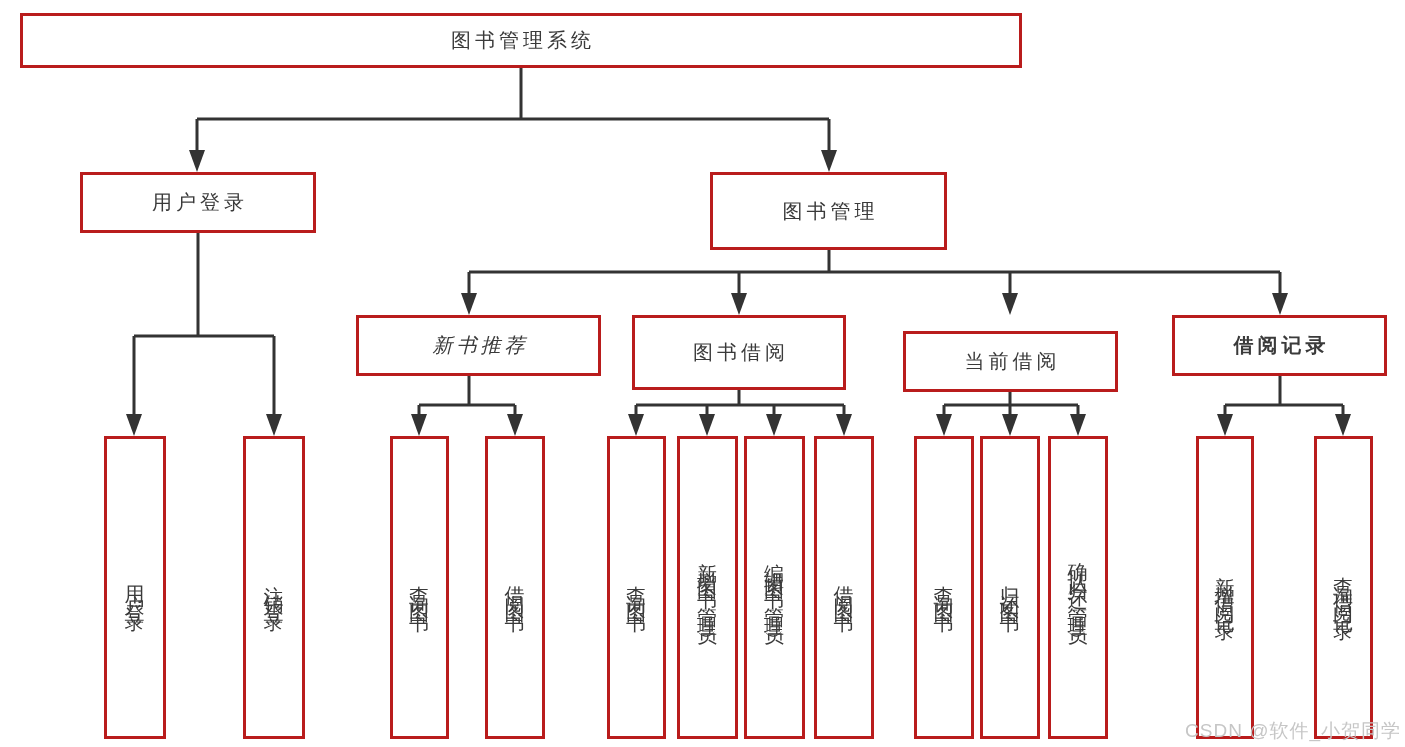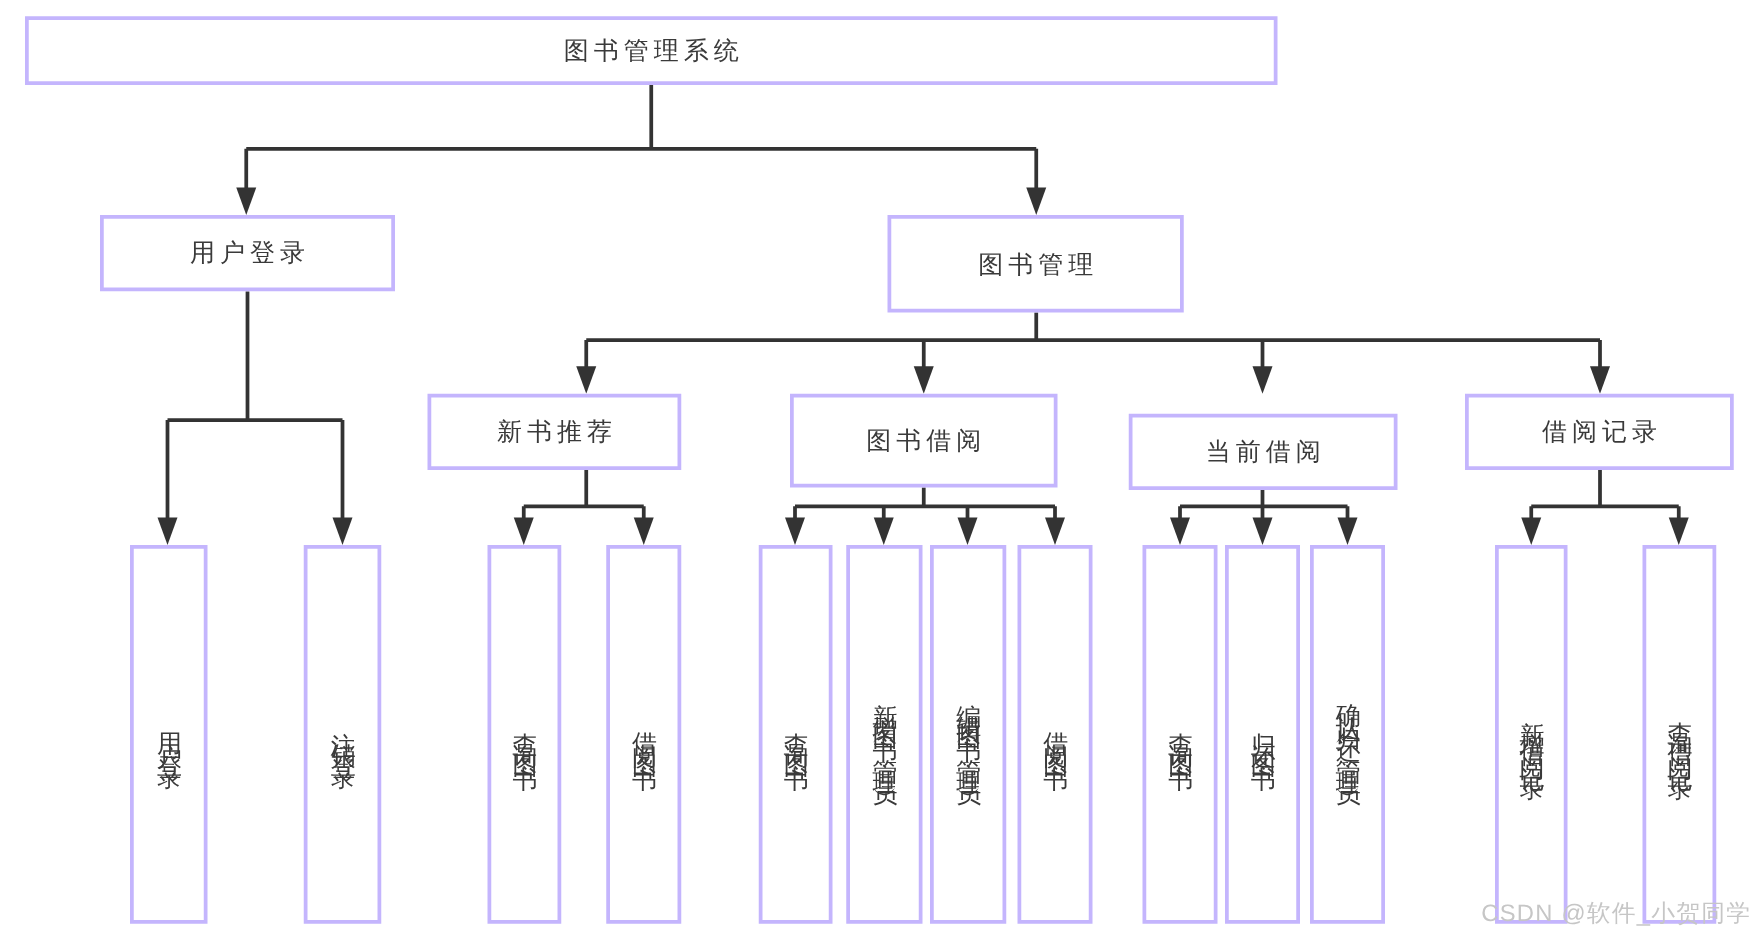--- a/index.html
+++ b/index.html
@@ -17,21 +17,21 @@
   }
   #connectors {
     position: absolute;
     left: 0;
     top: 0;
     z-index: 0;
   }
   .node {
     position: absolute;
     box-sizing: border-box;
-    border: 3px solid #c4b5fd;
+    border: 3px solid #b91c1c;
     background: #ffffff;
     color: #3a3a3a;
     display: flex;
     align-items: center;
     justify-content: center;
     z-index: 1;
   }
   .hbox {
     font-size: 20px;
     letter-spacing: 4px;
@@ -55,24 +55,24 @@
     letter-spacing: 1px;
     color: #c6c6c6;
     white-space: nowrap;
   }
   
   #n-root   { left: 20px;   top: 13px;  width: 1002px; height: 55px; }
   
   #n-login  { left: 80px;   top: 172px; width: 236px;  height: 61px; }
   #n-mgmt   { left: 710px;  top: 172px; width: 237px;  height: 78px; }
   
-  #n-l3-0   { left: 342px;  top: 315px; width: 203px;  height: 61px; }
+  #n-l3-0   { left: 356px;  top: 315px; width: 245px;  height: 61px; font-style: italic; }
   #n-l3-1   { left: 632px;  top: 315px; width: 214px;  height: 75px; }
   #n-l3-2   { left: 903px;  top: 315px; width: 215px;  height: 61px; margin-top: 16px; }
-  #n-l3-3   { left: 1172px; top: 315px; width: 215px;  height: 61px; }
+  #n-l3-3   { left: 1172px; top: 315px; width: 215px;  height: 61px; font-weight: bold; }
   
   .leaf     { top: 436px; height: 303px; }
   #n-leaf-0  { left: 104px;  width: 62px; }
   #n-leaf-1  { left: 243px;  width: 62px; }
   #n-leaf-2  { left: 390px;  width: 59px; }
   #n-leaf-3  { left: 485px;  width: 60px; }
   #n-leaf-4  { left: 607px;  width: 59px; }
   #n-leaf-5  { left: 677px;  width: 61px; }
   #n-leaf-6  { left: 744px;  width: 61px; }
   #n-leaf-7  { left: 814px;  width: 60px; }

